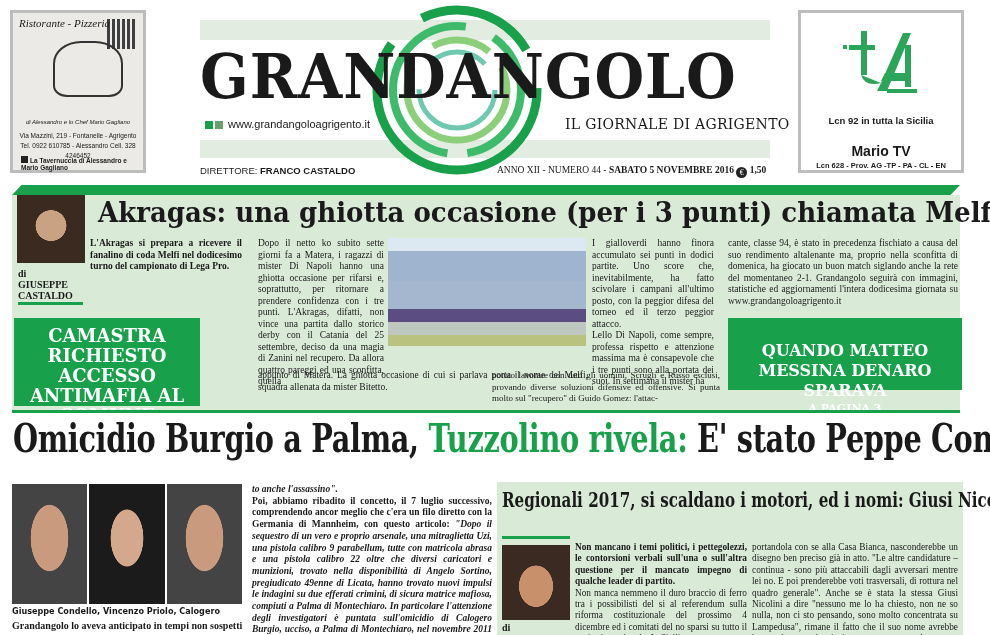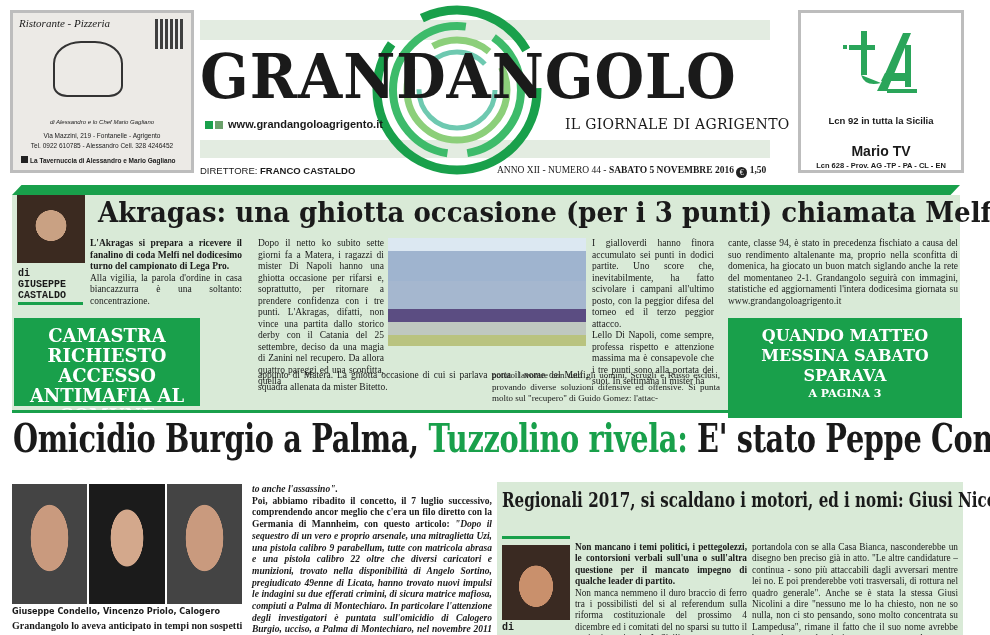--- a/index.html
+++ b/index.html
@@ -1,48 +1,48 @@
 <!DOCTYPE html>
 <html><head>
 <meta charset="utf-8">
 <style>
 *{box-sizing:border-box;margin:0;padding:0}
 body{width:990px;height:635px;overflow:hidden;background:#fff;position:relative;font-family:"Liberation Serif",serif;color:#1a1a1a}
 .abs{position:absolute}
 
-.ad-left{left:10px;top:10px;width:184px;height:163px;border:3px solid #bdbdbd;background:#eceae6;padding:4px 6px;font-family:"Liberation Sans",sans-serif}
+.ad-left{left:10px;top:10px;width:136px;height:163px;border:3px solid #bdbdbd;background:#eceae6;padding:4px 6px;font-family:"Liberation Sans",sans-serif}
 .ad-left .script{font-family:"Liberation Serif",serif;font-style:italic;font-size:11px}
 .ad-left .qr{position:absolute;right:8px;top:6px;width:28px;height:30px;background:
 repeating-linear-gradient(90deg,#222 0 3px,#eee 3px 5px),#222;opacity:.85}
 .ad-left .chef{position:absolute;left:40px;top:28px;width:70px;height:56px;border:2px solid #333;border-radius:40% 40% 20% 20%}
 .ad-left .brand{position:absolute;left:0;right:0;top:82px;text-align:center;font-family:"Liberation Serif",serif;font-style:italic;font-size:20px}
 .ad-left .sub{position:absolute;left:0;right:0;top:106px;text-align:center;font-style:italic;font-size:6px}
 .ad-left .addr{position:absolute;left:0;right:0;top:118px;text-align:center;font-size:6.5px;line-height:10px}
 .ad-left .fb{position:absolute;left:8px;right:4px;top:143px;font-size:6.5px;font-weight:bold}
 .ad-right{left:798px;top:10px;width:166px;height:163px;border:3px solid #bdbdbd;background:#fff;text-align:center;font-family:"Liberation Sans",sans-serif}
 .tva-logo{position:absolute;left:40px;top:12px;width:80px;height:72px}
 .ad-right .t1{position:absolute;left:0;right:0;top:96px;font-size:14.5px;font-weight:bold}
 .ad-right .t2{position:absolute;left:0;right:0;top:102px;font-size:9.5px;font-weight:bold}
 .ad-right .t3{position:absolute;left:0;right:0;top:130px;font-size:14px;font-weight:bold}
 .ad-right .t4{position:absolute;left:0;right:0;top:148px;font-size:7.5px;font-weight:bold}
 
 .band{background:#e3ece1}
 .mast{left:200px;top:46px;width:580px;font-family:"DejaVu Serif",serif;font-weight:bold;font-size:62px;letter-spacing:1px;line-height:1;color:#1a1a1a;transform:scaleX(.92);transform-origin:left}
 .rings{left:370px;top:0;width:175px;height:175px}
-.web{left:205px;top:118px;font-family:"Liberation Sans",sans-serif;font-weight:bold;font-size:11px}
+.web{left:205px;top:118px;font-family:"Liberation Sans",sans-serif;font-weight:normal;font-size:11px}
 .web .sq{display:inline-block;width:8px;height:8px;background:#19a04b;margin-right:2px;vertical-align:-1px}
 .tag{left:565px;top:116px;font-family:"DejaVu Serif",serif;font-size:14px;letter-spacing:.3px}
 .dir{left:200px;top:165px;font-family:"Liberation Sans",sans-serif;font-size:9.5px}
 .issue{left:497px;top:165px;font-family:Liberation Serif, serif;font-size:9.5px}
 .euro{display:inline-block;width:11px;height:11px;border-radius:50%;background:#222;color:#fff;font-size:8px;text-align:center;line-height:11px;vertical-align:-2px}
 
 .green-bar{left:12px;top:185px;width:948px;height:10px;background:#19a04b;clip-path:polygon(1% 0,100% 0,99% 100%,0 100%)}
 .sport{left:12px;top:195px;width:948px;height:215px;background:#d9ead7}
 .auth-photo{left:17px;top:195px;width:68px;height:68px;background:radial-gradient(circle at 50% 45%,#c9a183 0 30%,#3b2a20 31% 100%)}
-.byline{font-family:Liberation Mono, monospace;font-weight:bold;font-size:10px;line-height:11px;color:#1a1a1a}
+.byline{font-family:Liberation Serif, serif;font-weight:bold;font-size:10px;line-height:11px;color:#1a1a1a}
 .auth-line{left:18px;top:302px;width:65px;height:3px;background:#19a04b}
 .h1sport{left:98px;top:196px;font-family:"DejaVu Serif",serif;font-weight:bold;font-size:28px;transform:scaleX(.93);transform-origin:left;white-space:nowrap}
 .col{font-size:9.5px;line-height:11.5px;text-align:justify}
 .col b{font-weight:bold}
 .photo-stadium{left:388px;top:238px;width:198px;height:108px;background:linear-gradient(180deg,#dce8f2 0 12%,#9fb4cf 12% 40%,#a5b7cf 40% 66%,#5b4d82 66% 78%,#bfc8c0 78% 90%,#b9c37f 90%)}
 .greenbox{background:#19a04b;color:#fff;text-align:center;font-family:"DejaVu Serif",serif;font-weight:bold;line-height:20px}
 .greenbox .pg{font-size:11px;line-height:16px}
 
 .rule2{left:12px;top:410px;width:948px;height:3px;background:#19a04b}
 .h1main{left:13px;top:414px;font-family:"DejaVu Serif",serif;font-weight:bold;font-size:40px;white-space:nowrap;transform:scaleX(.72);transform-origin:left;letter-spacing:-.5px}
@@ -108,38 +108,38 @@
 <div class="abs sport"></div>
 <div class="abs auth-photo"></div>
 <div class="abs byline" style="left:18px;top:268px">
     <div>di</div>
     <div>GIUSEPPE</div>
     <div>CASTALDO</div>
   </div>
 <div class="abs auth-line"></div>
 <div class="abs h1sport">Akragas: una ghiotta occasione (per i 3 punti) chiamata Melfi</div>
 
-<div class="abs col" style="left:90px;top:238px;width:152px"><b>L'Akragas si prepara a ricevere il fanalino di coda Melfi nel dodicesimo turno del campionato di Lega Pro.</b><br><span>Alla vigilia, la parola d'ordine in casa biancazzurra è una soltanto: concentrazione.</span></div>
+<div class="abs col" style="left:90px;top:238px;width:152px"><b>L'Akragas si prepara a ricevere il fanalino di coda Melfi nel dodicesimo turno del campionato di Lega Pro.</b><br></div>
 <div class="abs col" style="left:258px;top:238px;width:126px">Dopo il netto ko subito sette giorni fa a Matera, i ragazzi di mister Di Napoli hanno una ghiotta occasione per rifarsi e, soprattutto, per ritornare a prendere confidenza con i tre punti. L'Akragas, difatti, non vince una partita dallo storico derby con il Catania del 25 settembre, deciso da una magia di Zanini nel recupero. Da allora quattro pareggi ed una sconfitta, quella</div>
 <div class="abs col" style="left:258px;top:370px;width:330px">appunto di Matera. La ghiotta occasione di cui si parlava porta il nome del Melfi, squadra allenata da mister Bitetto.</div>
 <div class="abs photo-stadium"></div>
 <div class="abs col" style="left:592px;top:238px;width:122px"><span>I gialloverdi hanno finora accumulato sei punti in dodici partite. Uno score che, inevitabilmente, ha fatto scivolare i campani all'ultimo posto, con la peggior difesa del torneo ed il terzo peggior attacco.</span><br><span>Lello Di Napoli, come sempre, professa rispetto e attenzione massima ma è consapevole che i tre punti sono alla portata dei suoi. In settimana il mister ha</span></div>
 
 <div class="abs col" style="left:492px;top:370px;width:228px;font-size:9px">potuto lavorare con tutti gli uomini, Scrugli e Russo esclusi, provando diverse soluzioni difensive ed offensive. Si punta molto sul "recupero" di Guido Gomez: l'attac-</div>
 <div class="abs col" style="left:728px;top:238px;width:230px">cante, classe 94, è stato in precedenza fischiato a causa del suo rendimento altalenante ma, proprio nella sconfitta di domenica, ha giocato un buon match siglando anche la rete del momentaneo 2-1. Grandangolo seguirà con immagini, statistiche ed aggiornamenti l'intera dodicesima giornata su www.grandangoloagrigento.it</div>
 
 <div class="abs greenbox" style="left:14px;top:318px;width:186px;height:88px;padding-top:8px;font-size:18px">
   <div>CAMASTRA</div>
     <div>RICHIESTO ACCESSO</div>
     <div>ANTIMAFIA AL COMUNE</div>
   <div class="pg">A PAGINA 3</div>
 </div>
-<div class="abs greenbox" style="left:728px;top:318px;width:234px;height:100px;padding-top:8px;font-size:16px">
+<div class="abs greenbox" style="left:728px;top:318px;width:234px;height:72px;padding-top:23px;font-size:16px">
   <div>QUANDO MATTEO</div>
-    <div>MESSINA SABATO SPARAVA</div>
+    <div>MESSINA DENARO SPARAVA</div>
   <div class="pg">A PAGINA 3</div>
 </div>
 
 <div class="abs rule2"></div>
 <div class="abs h1main"><span>Omicidio Burgio a Palma, </span><span class="g">Tuzzolino rivela:</span><span> E' stato Peppe Condello"</span></div>
 <div class="abs faces">
   <div class="face"></div>
     <div class="face" style="background:radial-gradient(ellipse at 50% 45%,#d3a88c 0 30%,#1b1b1b 31% 100%)"></div>
     <div class="face"></div>
 </div>

